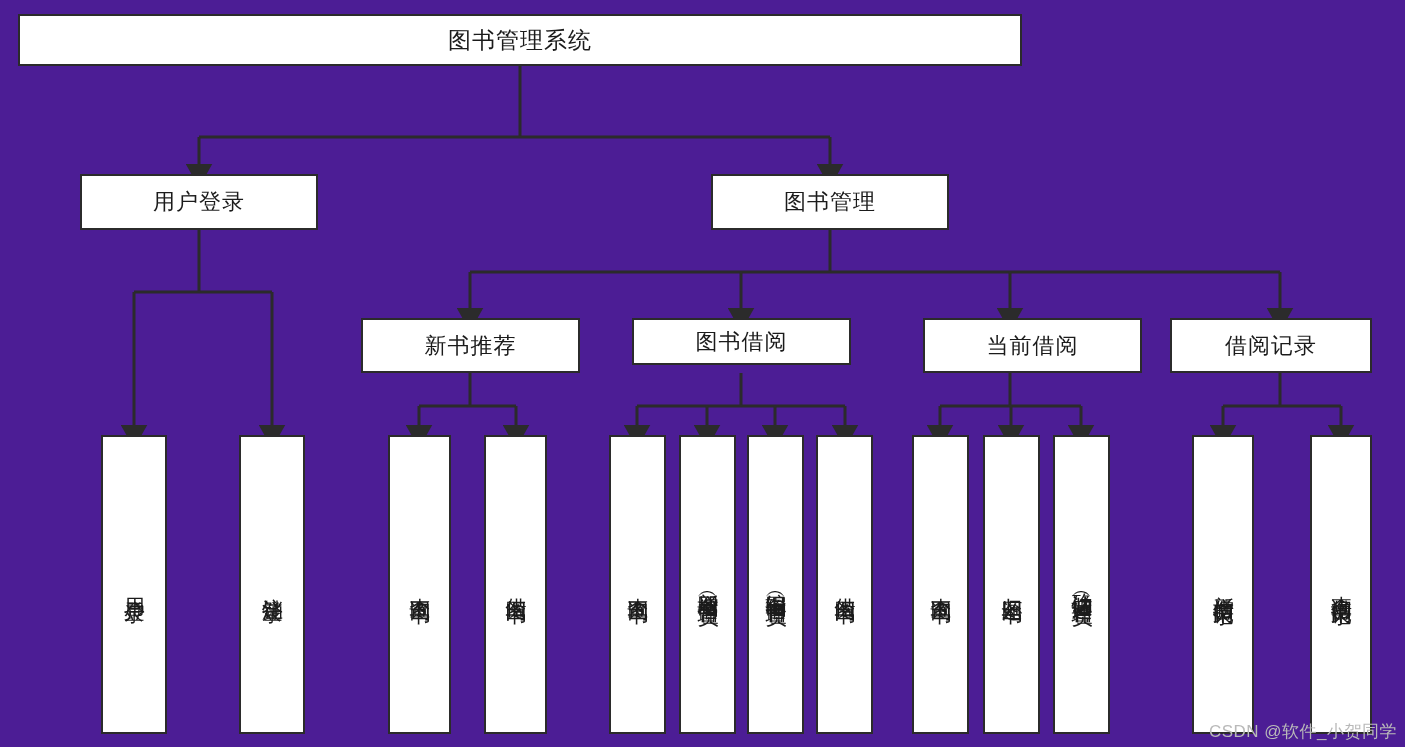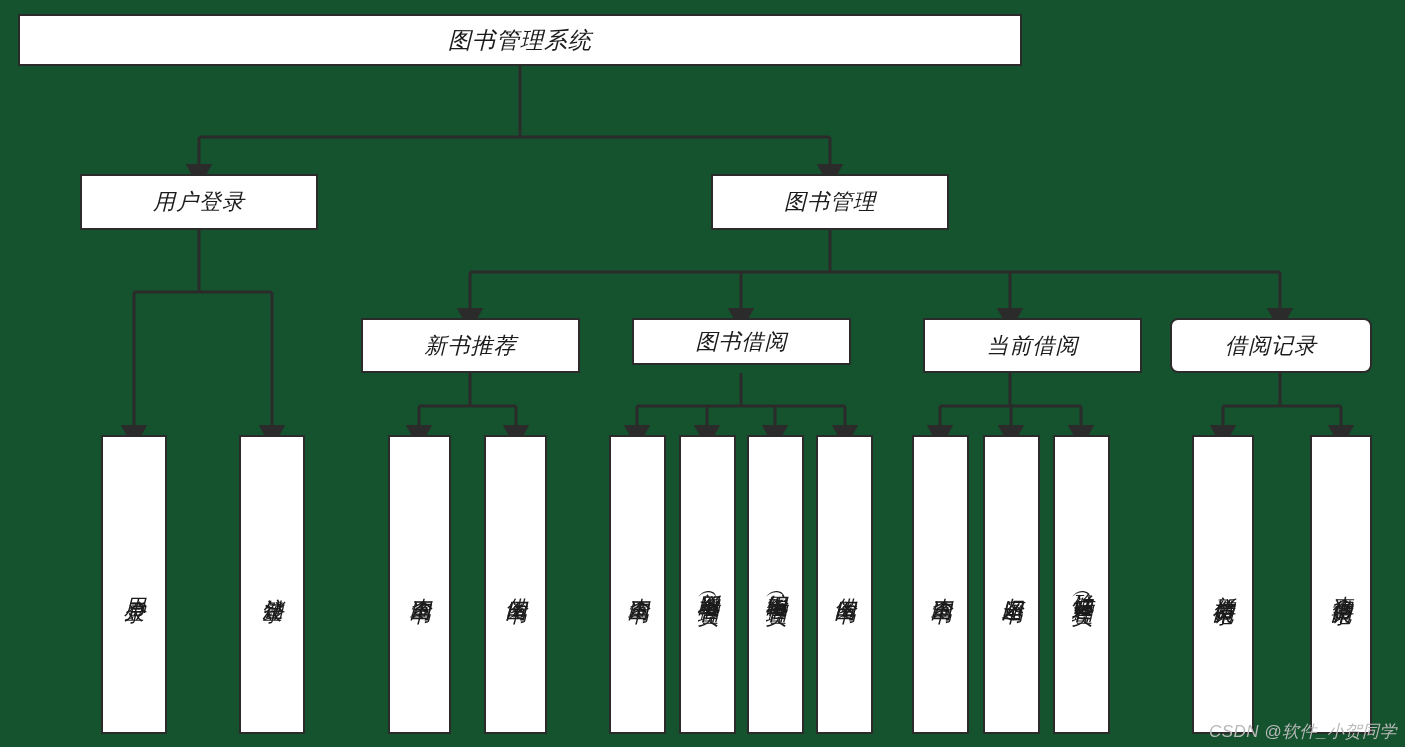--- a/index.html
+++ b/index.html
@@ -62,21 +62,21 @@
     bottom: 4px;
     font-size: 17px;
     color: #b9b9b9;
     white-space: nowrap;
     letter-spacing: 0.5px;
   }
 </style>
 </head>
 <body>
 
-<div id="canvas" style="background: #14532d; font-style: italic;">
+<div id="canvas" style="background: #4c1d95;">
 
   <svg id="edges" viewBox="0 0 1405 747" xmlns="http://www.w3.org/2000/svg">
     <defs>
       <marker id="arrow" markerWidth="9" markerHeight="9" refX="1.5" refY="4.5" orient="auto" markerUnits="strokeWidth">
         <path d="M0,0 L0,9 L8,4.5 z" fill="#2b2b2b"></path>
       </marker>
     </defs>
     <g stroke="#2b2b2b" stroke-width="3" fill="none">
 
       <path d="M520,66 L520,137"></path>
@@ -123,21 +123,21 @@
   </svg>
 
   <div class="node node-h node-root" style="left: 18px; top: 14px; width: 1004px; height: 52px; border-color: rgb(43, 43, 43); background: rgb(255, 255, 255); color: rgb(27, 27, 27);">图书管理系统</div>
 
   <div class="node node-h" style="left: 80px; top: 174px; width: 238px; height: 56px; border-color: rgb(43, 43, 43); background: rgb(255, 255, 255); color: rgb(27, 27, 27);">用户登录</div>
   <div class="node node-h" style="left: 361px; top: 318px; width: 219px; height: 55px; border-color: rgb(43, 43, 43); background: rgb(255, 255, 255); color: rgb(27, 27, 27);">新书推荐</div>
 
   <div class="node node-h" style="left: 711px; top: 174px; width: 238px; height: 56px; border-color: rgb(43, 43, 43); background: rgb(255, 255, 255); color: rgb(27, 27, 27);">图书管理</div>
   <div class="node node-h" style="left: 632px; top: 318px; width: 219px; height: 47px; border-color: rgb(43, 43, 43); background: rgb(255, 255, 255); color: rgb(27, 27, 27);">图书借阅</div>
   <div class="node node-h" style="left: 923px; top: 318px; width: 219px; height: 55px; border-color: rgb(43, 43, 43); background: rgb(255, 255, 255); color: rgb(27, 27, 27);">当前借阅</div>
-  <div class="node node-h" style="left: 1170px; top: 318px; width: 202px; height: 55px; border-color: rgb(43, 43, 43); background: rgb(255, 255, 255); color: rgb(27, 27, 27); border-radius: 8px;">借阅记录</div>
+  <div class="node node-h" style="left: 1170px; top: 318px; width: 202px; height: 55px; border-color: rgb(43, 43, 43); background: rgb(255, 255, 255); color: rgb(27, 27, 27);">借阅记录</div>
 
   <div class="node node-v leaf" style="left: 101px; top: 435px; width: 66px; height: 299px; border-color: rgb(43, 43, 43); background: rgb(255, 255, 255); color: rgb(27, 27, 27);">用户登录</div>
   <div class="node node-v leaf" style="left: 239px; top: 435px; width: 66px; height: 299px; border-color: rgb(43, 43, 43); background: rgb(255, 255, 255); color: rgb(27, 27, 27);">注销登录</div>
   <div class="node node-v leaf" style="left: 388px; top: 435px; width: 63px; height: 299px; border-color: rgb(43, 43, 43); background: rgb(255, 255, 255); color: rgb(27, 27, 27);">查询图书</div>
   <div class="node node-v leaf" style="left: 484px; top: 435px; width: 63px; height: 299px; border-color: rgb(43, 43, 43); background: rgb(255, 255, 255); color: rgb(27, 27, 27);">借阅图书</div>
   <div class="node node-v leaf" style="left: 609px; top: 435px; width: 57px; height: 299px; border-color: rgb(43, 43, 43); background: rgb(255, 255, 255); color: rgb(27, 27, 27);">查询图书</div>
   <div class="node node-v leaf" style="left: 679px; top: 435px; width: 57px; height: 299px; border-color: rgb(43, 43, 43); background: rgb(255, 255, 255); color: rgb(27, 27, 27);">新增图书（管理员）</div>
   <div class="node node-v leaf" style="left: 747px; top: 435px; width: 57px; height: 299px; border-color: rgb(43, 43, 43); background: rgb(255, 255, 255); color: rgb(27, 27, 27);">编辑图书（管理员）</div>
   <div class="node node-v leaf" style="left: 816px; top: 435px; width: 57px; height: 299px; border-color: rgb(43, 43, 43); background: rgb(255, 255, 255); color: rgb(27, 27, 27);">借阅图书</div>
   <div class="node node-v leaf" style="left: 912px; top: 435px; width: 57px; height: 299px; border-color: rgb(43, 43, 43); background: rgb(255, 255, 255); color: rgb(27, 27, 27);">查询图书</div>

